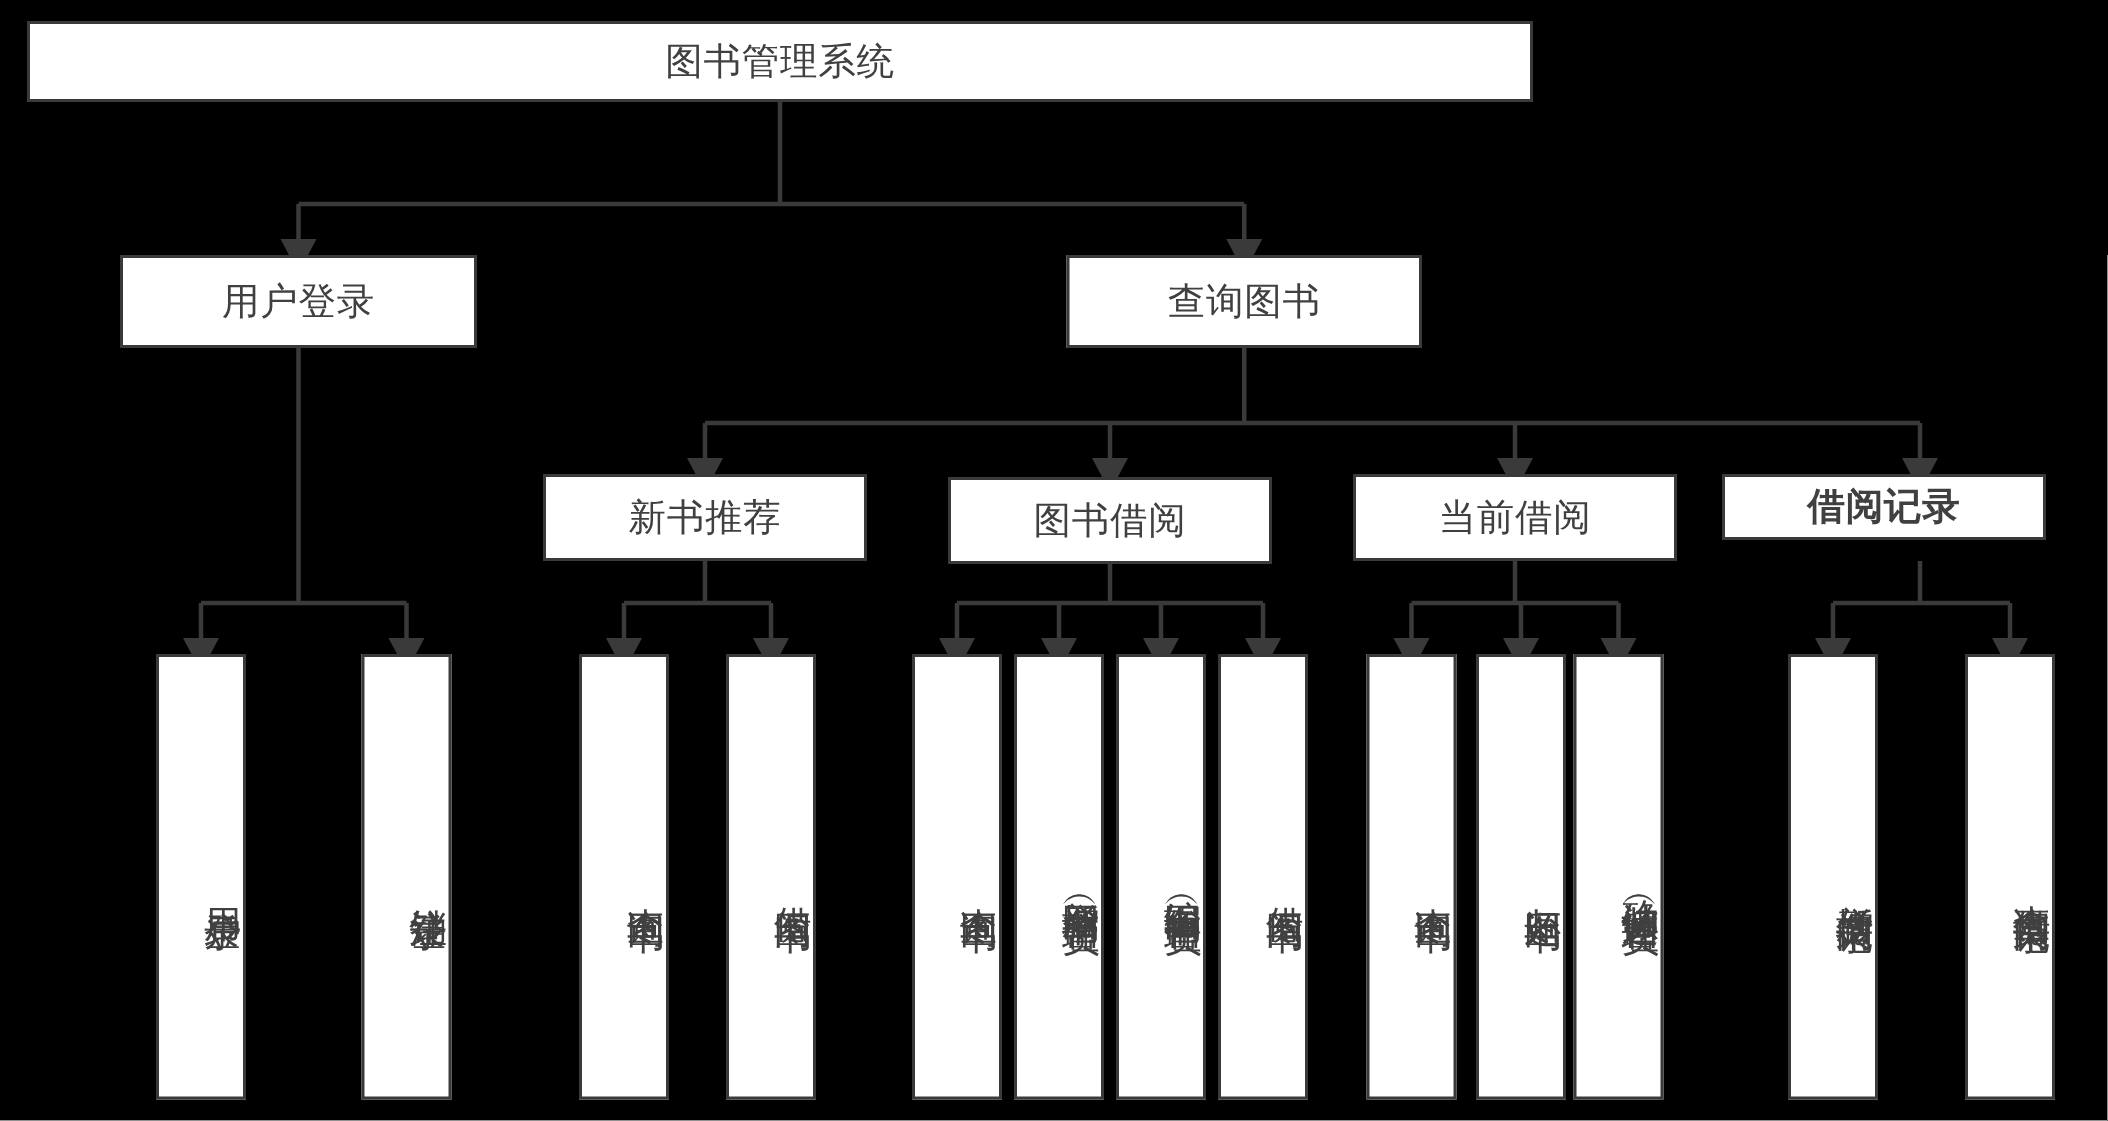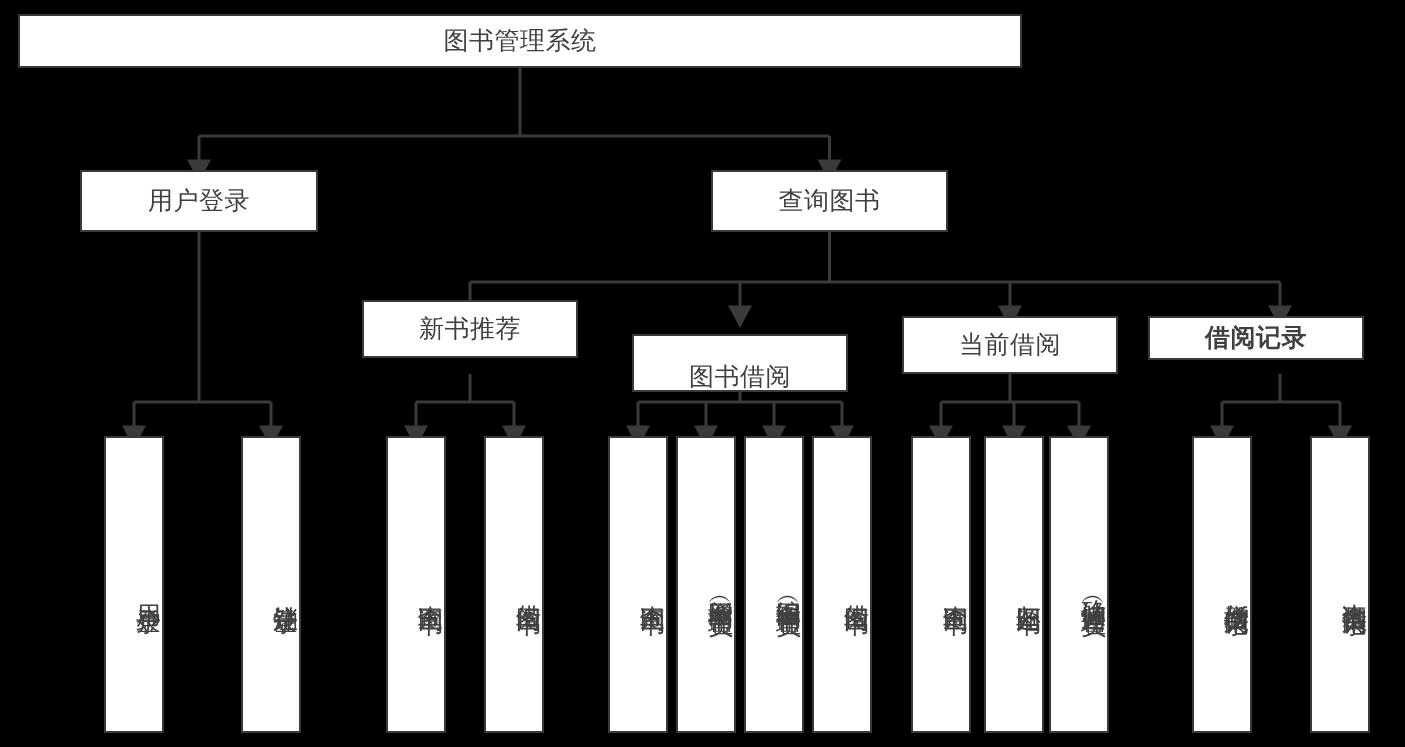--- a/index.html
+++ b/index.html
@@ -121,24 +121,24 @@
   <div id="nodes-layer">
       <div class="node node-h root-node" style="left: 18px; top: 14px; width: 1004px; height: 54px;">
         <span class="">图书管理系统</span>
       </div>
       <div class="node node-h" style="left: 80px; top: 170px; width: 238px; height: 62px;">
         <span class="">用户登录</span>
       </div>
       <div class="node node-h" style="left: 711px; top: 170px; width: 237px; height: 62px;">
         <span class="">查询图书</span>
       </div>
-      <div class="node node-h" style="left: 362px; top: 300px; width: 216px; height: 58px;">
+      <div class="node node-h" style="left: 362px; top: 316px; width: 216px; height: 58px;">
         <span class="">新书推荐</span>
       </div>
-      <div class="node node-h" style="left: 632px; top: 334px; width: 216px; height: 58px; align-items: flex-end;">
+      <div class="node node-h" style="left: 632px; top: 318px; width: 216px; height: 58px;">
         <span class="">图书借阅</span>
       </div>
       <div class="node node-h" style="left: 902px; top: 316px; width: 216px; height: 58px; justify-content: center;">
         <span class="">当前借阅</span>
       </div>
       <div class="node node-h" style="left: 1148px; top: 316px; width: 216px; height: 44px; font-weight: bold;">
         <span class="">借阅记录</span>
       </div>
       <div class="node node-v" style="left: 104px; top: 436px; width: 60px; height: 297px;">
         <span class="vlabel">用户登录</span>

